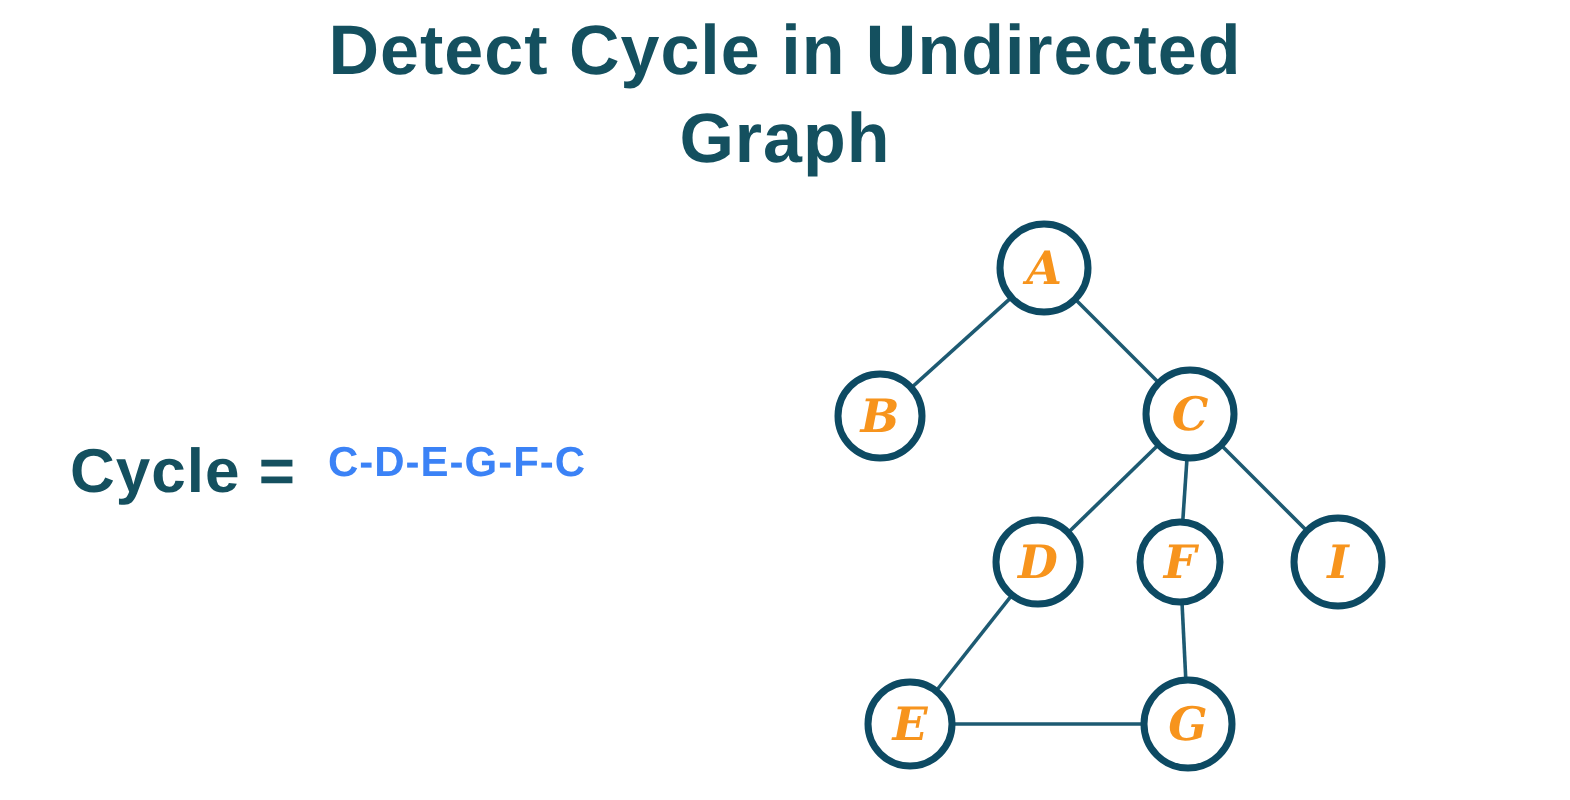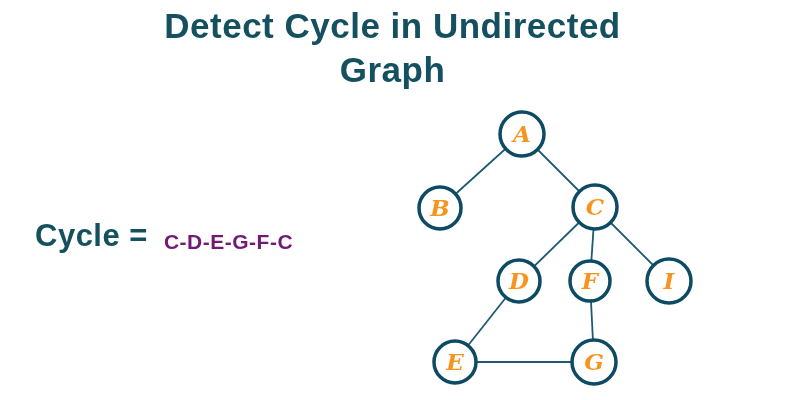--- a/index.html
+++ b/index.html
@@ -28,33 +28,33 @@
     letter-spacing: 0.5px;
     color: #14505f;
     white-space: pre-line;
     font-family: "Liberation Sans", sans-serif;
   }
   .cycle-row {
     position: absolute;
     left: 35px;
     top: 218px;
     display: flex;
-    align-items: flex-end;
+    align-items: flex-start;
     gap: 16px;
   }
   .cycle-label {
     font-size: 31px;
     font-weight: 800;
     color: #14505f;
     letter-spacing: 0.5px;
   }
   .cycle-value {
     font-size: 21px;
     font-weight: 800;
-    color: #701a75;
+    color: #3b82f6;
     letter-spacing: 0.5px;
     padding-top: 2px;
   }
   .graph-svg {
     position: absolute;
     left: 0;
     top: 0;
   }
   .graph-svg .edge {
     stroke: #1d5a72;

